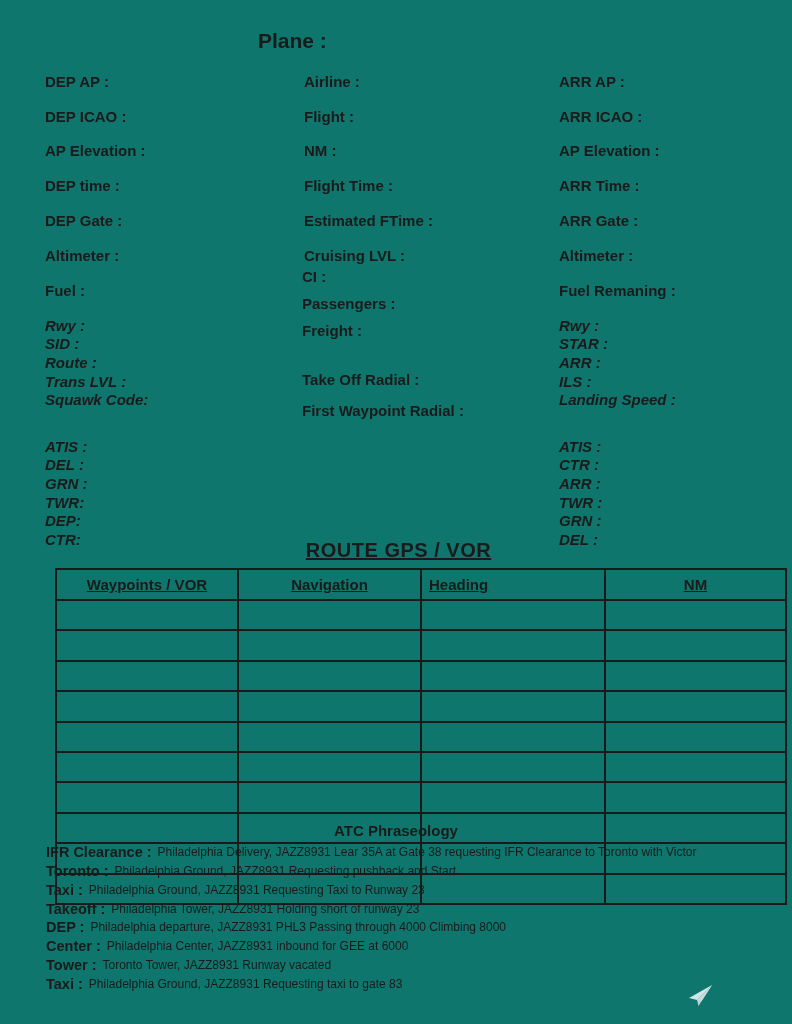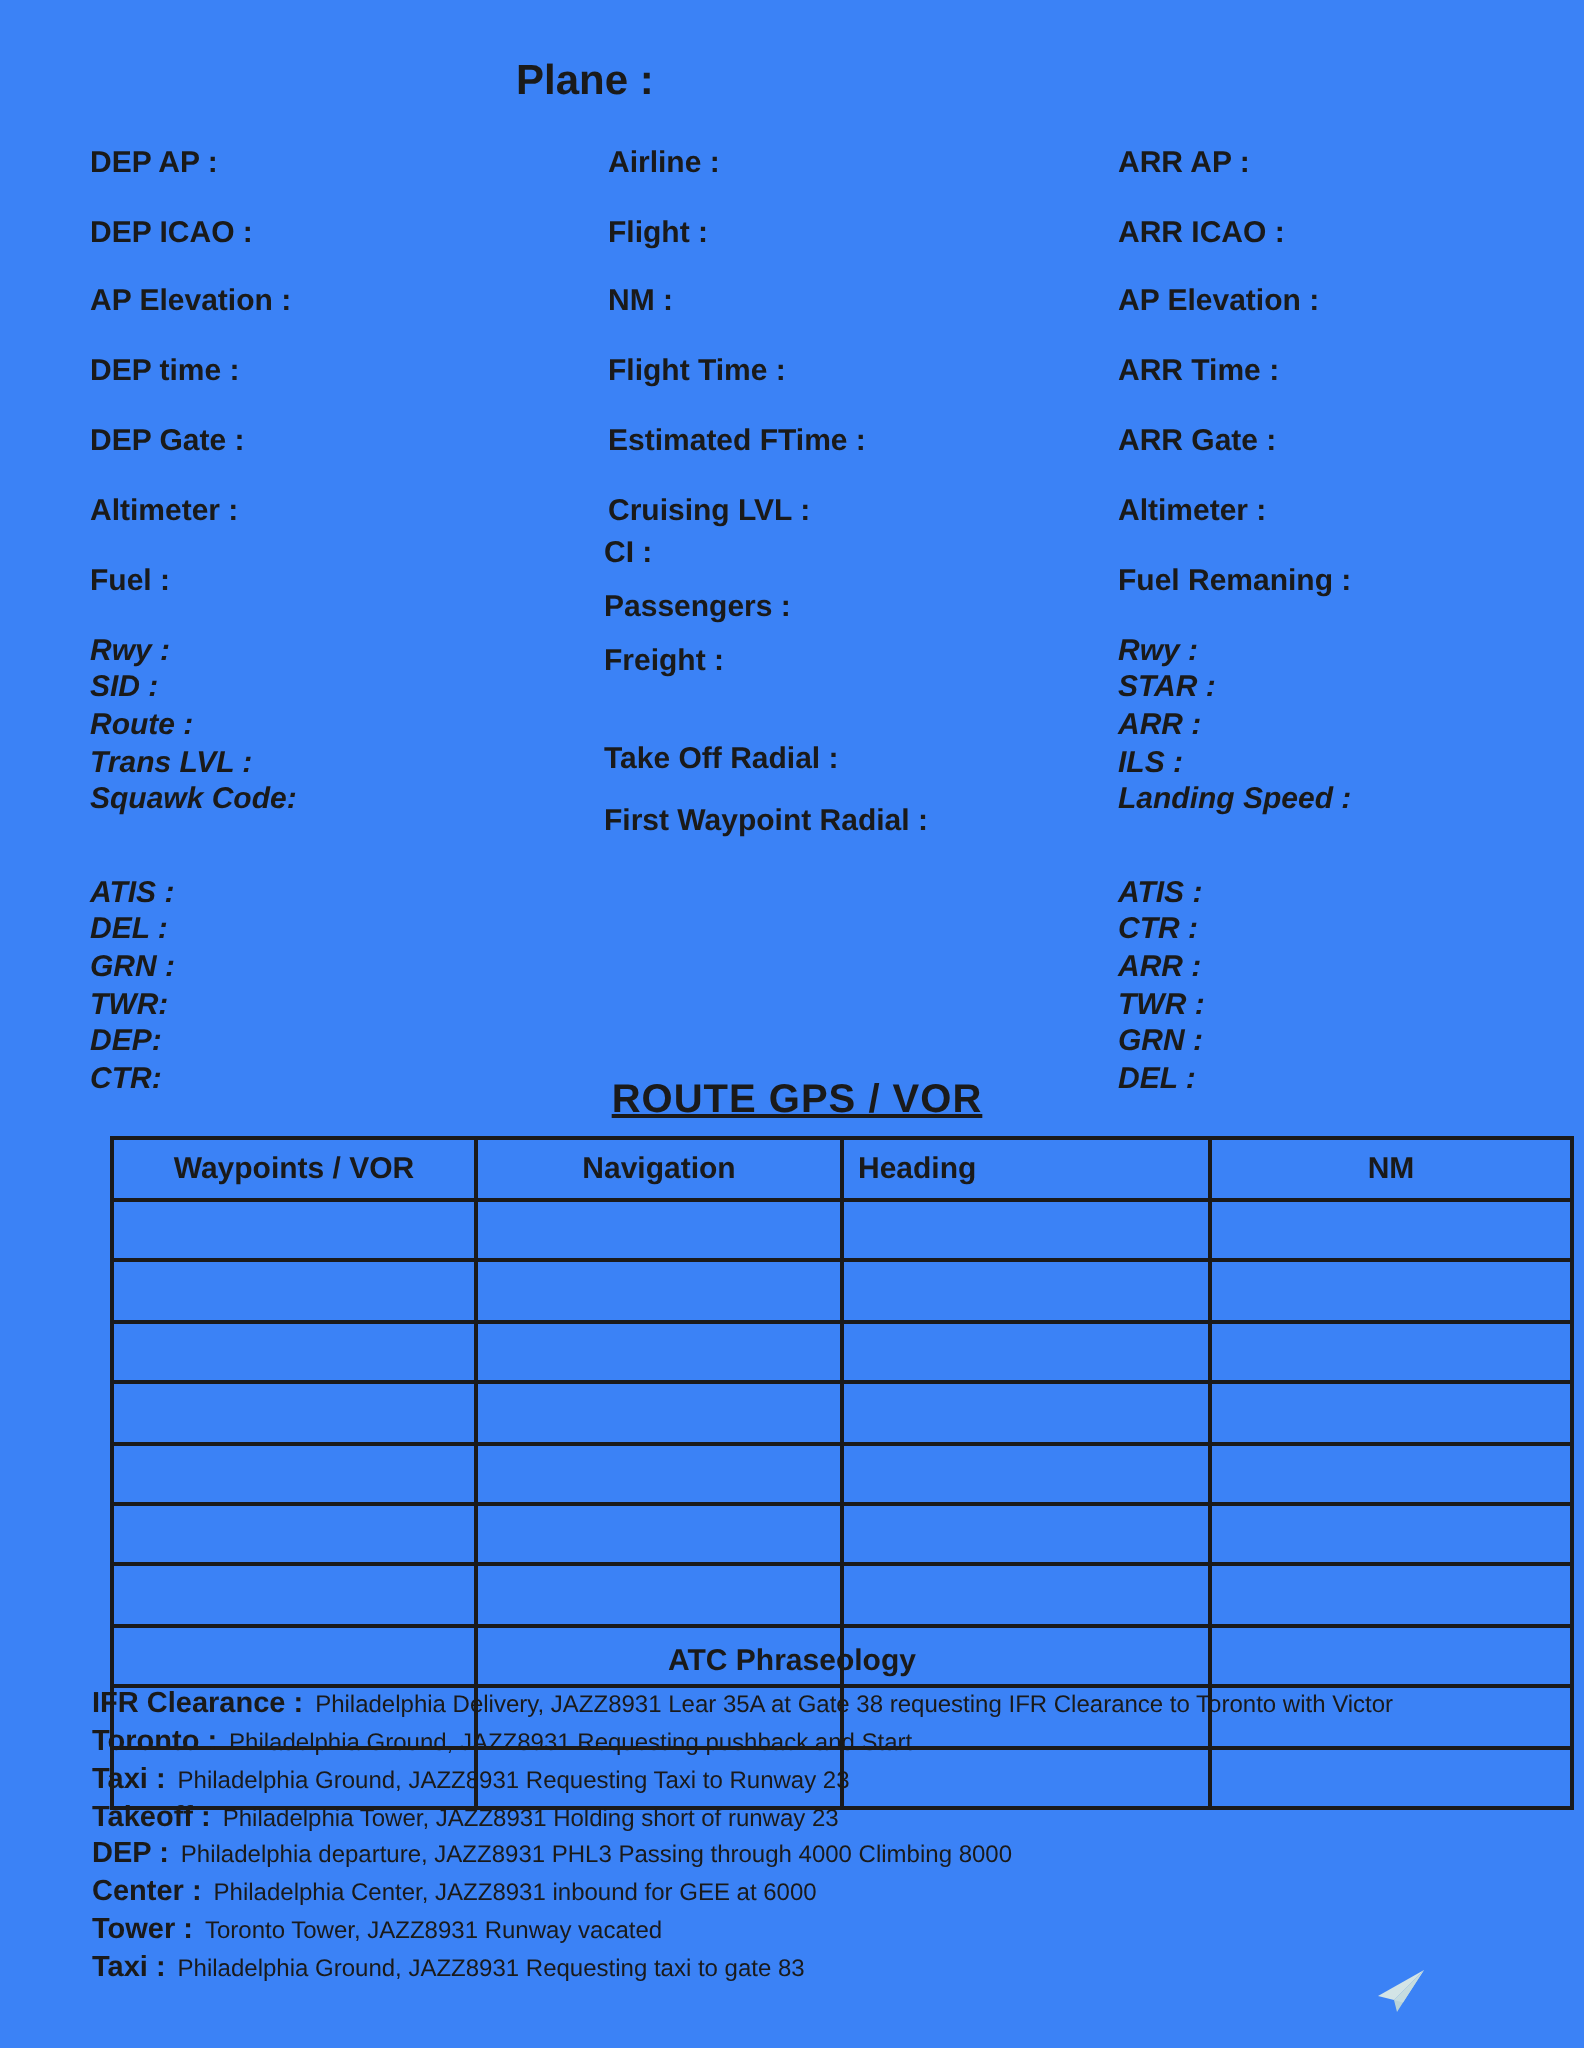--- a/index.html
+++ b/index.html
@@ -1,17 +1,17 @@
 <!DOCTYPE html>
 <html><head>
 <meta charset="utf-8">
 <style>
   html,body{margin:0;padding:0;background:#ffffff;}
   .page{
-    position:relative;width:792px;height:1024px;background:#3b82f6;
+    position:relative;width:792px;height:1024px;background:#0f766e;
     font-family:"Liberation Sans", sans-serif;color:#1a1a1a;overflow:hidden;
   }
   .title{position:absolute;left:258px;top:29px;margin:0;font-size:21px;font-weight:700;}
   .grp{position:absolute;}
   .grp .line{display:flex;align-items:center;font-weight:700;font-size:15px;white-space:nowrap;}
   .grp-wide .line{height:34.8px;}
   .grp-tight .line{height:18.6px;font-style:italic;}
   .grp-load .line{height:27px;}
   .pos-dep-info{left:45px;top:64px;}
   .pos-mid-info{left:304px;top:64px;}
@@ -21,21 +21,21 @@
   .pos-dep-freq{left:45px;top:437px;}
   .pos-arr-freq{left:559px;top:437px;}
   .pos-load-info{left:302px;top:263px;}
   .single-label{position:absolute;font-weight:700;font-size:15px;white-space:nowrap;}
   .pos-takeoff-radial{left:302px;top:371px;}
   .pos-first-waypoint{left:302px;top:402px;}
   .route-heading{position:absolute;left:55px;top:539px;width:687px;margin:0;
     text-align:center;font-size:20px;font-weight:700;letter-spacing:0.5px;text-decoration:underline;}
   .route-table{position:absolute;left:55px;top:568px;width:687px;
     border-collapse:collapse;table-layout:fixed;}
-  .route-table th,.route-table td{border:2px solid #1a1a1a;padding:4px;}
+  .route-table th,.route-table td{border:2px solid #1a1a1a;padding:4px;text-decoration:underline;}
   .route-table th{height:21px;font-size:15px;font-weight:700;text-align:center;}
   .route-table th.col-heading{text-align:left;padding-left:7px;}
   .route-table td{height:20.4px;}
   .col-waypoints{width:172px;}
   .col-navigation{width:173px;}
   .col-heading{width:171px;}
   .col-nm{width:171px;}
   .atc-heading{position:absolute;left:0;top:822px;width:792px;margin:0;
     text-align:center;font-size:15px;font-weight:700;}
   .atc{position:absolute;left:46px;top:843px;width:740px;}

